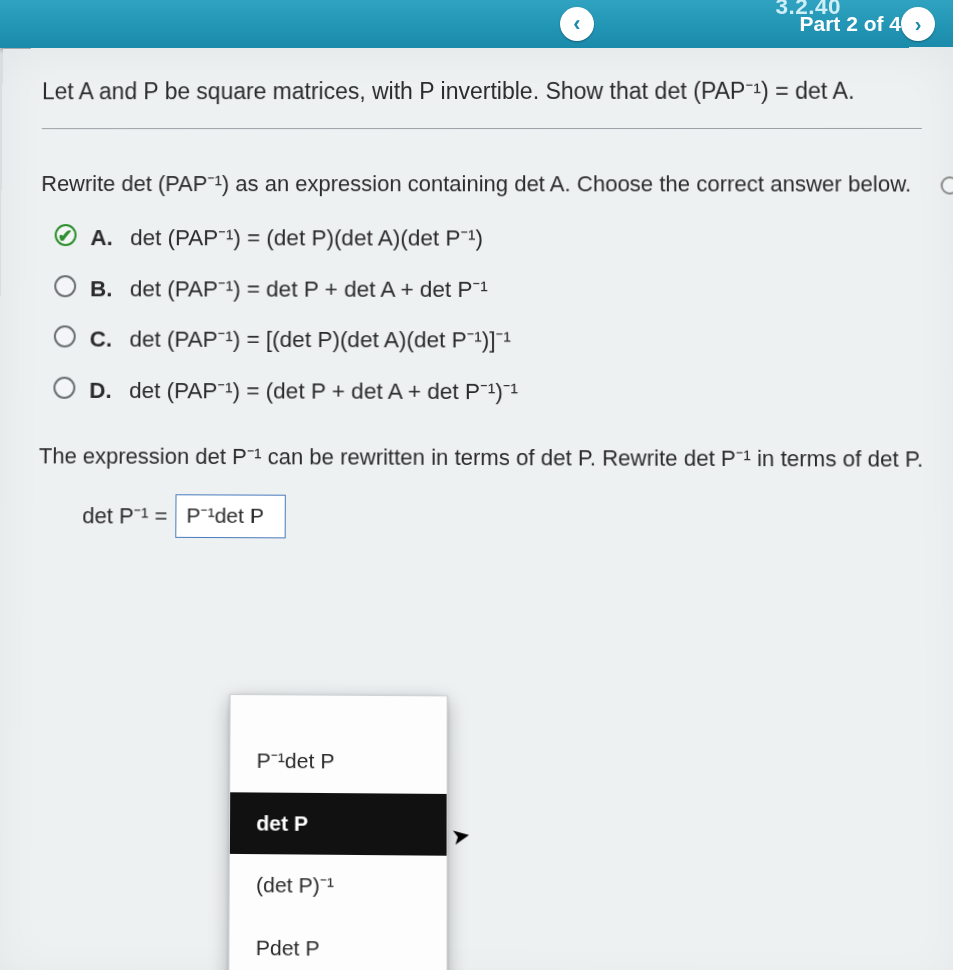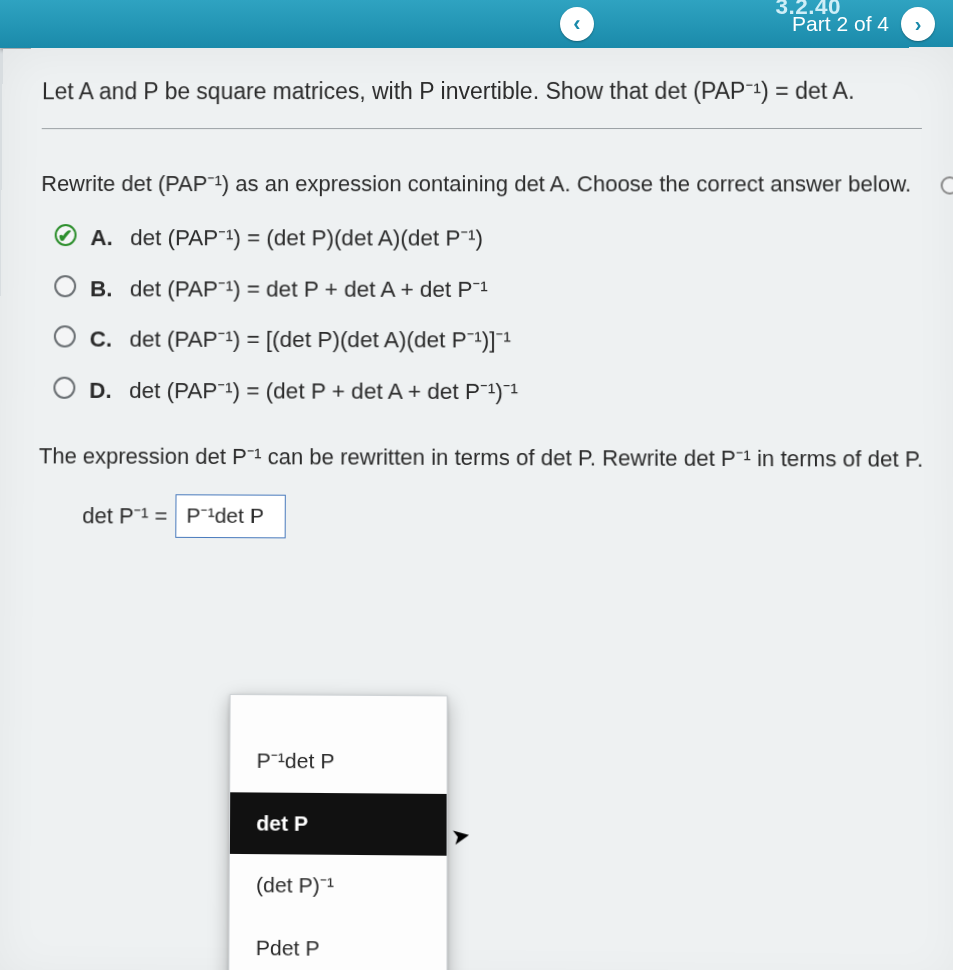--- a/index.html
+++ b/index.html
@@ -43,22 +43,21 @@
     font-weight: 700;
     margin-right: 12px;
     position: absolute;
     right: 100px;
     top: -6px;
     letter-spacing: .5px;
   }
   .topbar .part {
     color: #fff;
     font-size: 21px;
-    font-weight: 400;
-    margin-right: 12px;
+    font-weight: 700;
   }
   .topbar .next-btn {
     width: 34px; height: 34px;
     border-radius: 50%;
     background: #fff;
     color: #1a8aaa;
     display: flex; align-items: center; justify-content: center;
     font-size: 20px; font-weight: bold;
     cursor: pointer;
     box-shadow: 0 1px 2px rgba(0,0,0,.3);

